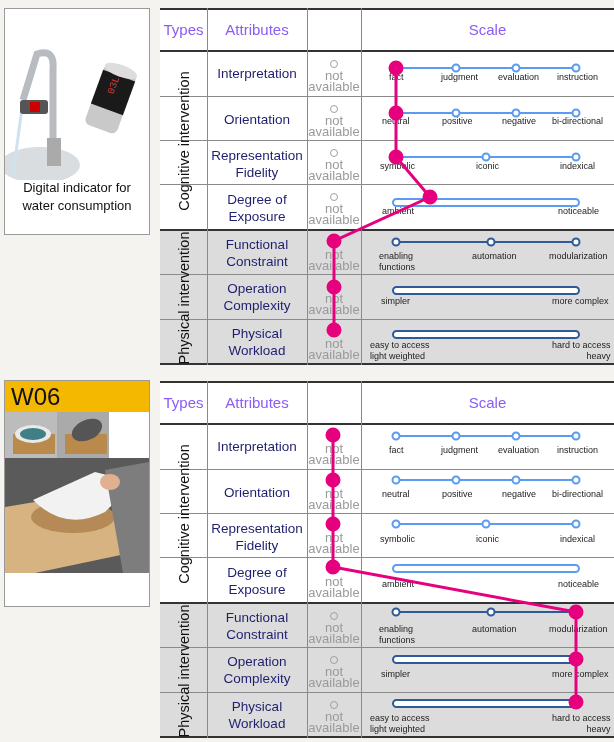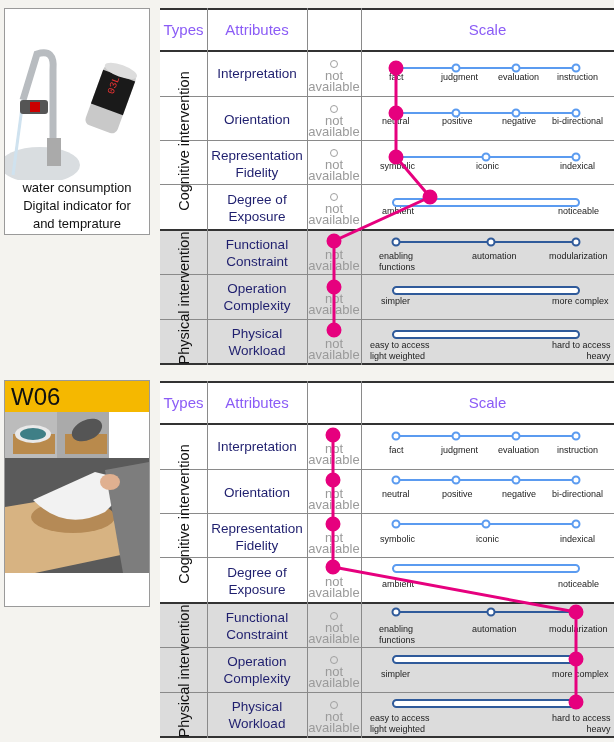--- a/index.html
+++ b/index.html
@@ -37,23 +37,22 @@
     <rect x="25" y="62" width="10" height="10" fill="#c00"></rect>
     <rect x="42" y="98" width="14" height="28" fill="#aaa"></rect>
     <g transform="rotate(20 110 50)">
       <rect x="92" y="28" width="34" height="64" rx="6" fill="#c9c9c9"></rect>
       <rect x="92" y="35" width="34" height="36" fill="#1a1a1a"></rect>
       <text x="103" y="62" fill="#e33" font-size="10" font-family="Liberation Mono, monospace" transform="rotate(-90 103 55)">03L</text>
       <ellipse cx="109" cy="30" rx="17" ry="6" fill="#ddd"></ellipse>
     </g>
   </svg>
   <div class="card-caption" style="top:170px">
+    <div>Digital indicator for</div>
     <div>water consumption</div>
-    <div>Digital indicator for</div>
-    <div>and temprature</div>
   </div>
 </div>
 
 <div class="card" style="top:380px;height:227px;">
   <div class="card-id">W06</div>
   <svg class="card-img" style="top:31px" width="144" height="161" viewBox="0 0 144 161">
     <rect width="144" height="161" fill="#fff"></rect>
     <rect x="0" y="0" width="52" height="46" fill="#bcbcbc"></rect>
     <rect x="8" y="22" width="42" height="20" fill="#b98a4c"></rect>
     <ellipse cx="28" cy="22" rx="18" ry="9" fill="#e9e9e9"></ellipse>

